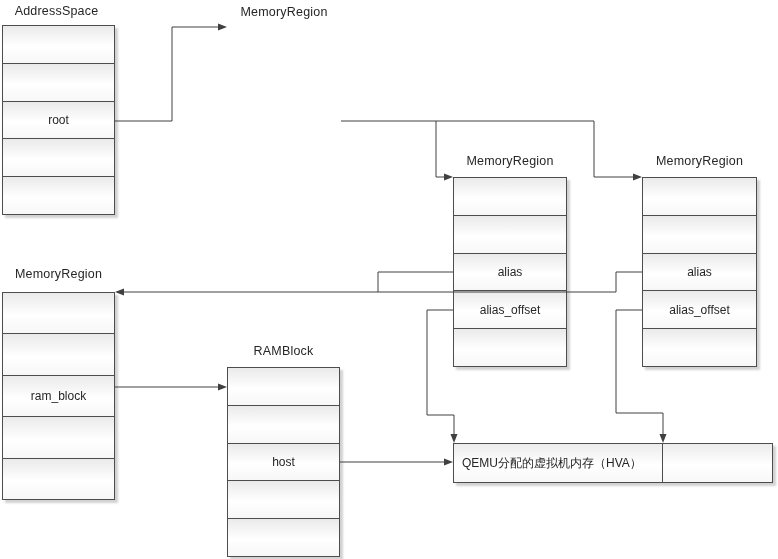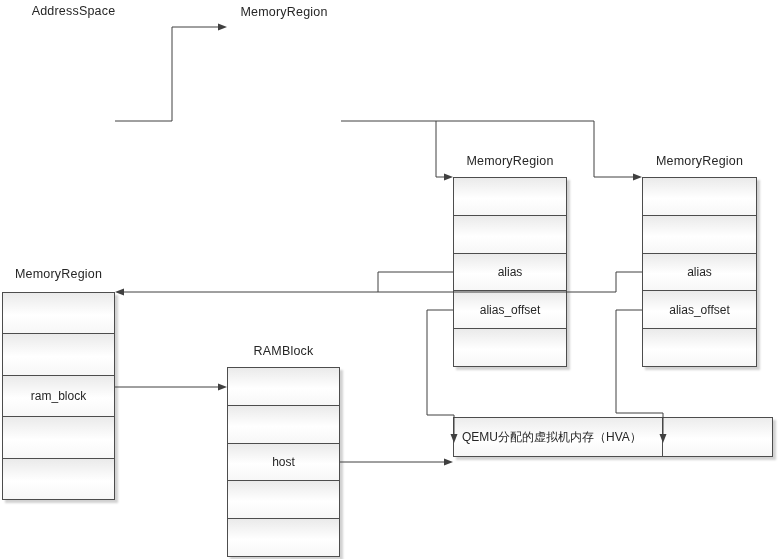--- a/index.html
+++ b/index.html
@@ -67,27 +67,34 @@
     pointer-events:none;
   }
   #wires polyline{fill:none;stroke:#404040;stroke-width:1;}
   #wires polygon{fill:#404040;stroke:none;}
 </style>
 </head>
 <body>
 
 <div id="canvas">
 
-  <div class="box-title" style="left:17px;top:4px;width:113px">AddressSpace</div>
+  <div class="box-title" style="left:0;top:4px;width:113px">AddressSpace</div>
   <div class="box-title" style="left:227px;top:5px;width:114px">MemoryRegion</div>
   <div class="box-title" style="left:453px;top:154px;width:114px">MemoryRegion</div>
   <div class="box-title" style="left:642px;top:154px;width:115px">MemoryRegion</div>
   <div class="box-title" style="left:2px;top:267px;width:113px">MemoryRegion</div>
   <div class="box-title" style="left:227px;top:344px;width:113px">RAMBlock</div>
 
+  <div class="struct" style="left:2px;top:25px;width:113px;height:190px">
+    <div class="row"></div>
+    <div class="row"></div>
+    <div class="row">root</div>
+    <div class="row"></div>
+    <div class="row"></div>
+  </div>
 
 
   <div class="struct" style="left:453px;top:177px;width:114px;height:190px">
     <div class="row"></div>
     <div class="row"></div>
     <div class="row">alias</div>
     <div class="row">alias_offset</div>
     <div class="row"></div>
   </div>
 
@@ -108,21 +115,21 @@
   </div>
 
   <div class="struct" style="left:227px;top:367px;width:113px;height:190px">
     <div class="row"></div>
     <div class="row"></div>
     <div class="row">host</div>
     <div class="row"></div>
     <div class="row"></div>
   </div>
 
-  <div class="hva" style="left:453px;top:417px;width:320px;height:40px">
+  <div class="hva" style="left:453px;top:443px;width:320px;height:40px">
     <div class="hva-cell hva-left">QEMU分配的虚拟机内存（HVA）</div>
     <div class="hva-cell hva-right"></div>
   </div>
 
   <svg id="wires" width="778" height="559" viewBox="0 0 778 559">
 
     <g>
       <polyline points="115,121 172,121 172,27 219,27"></polyline>
       <polygon points="227,27 218,23.5 218,30.5"></polygon>
     </g>

